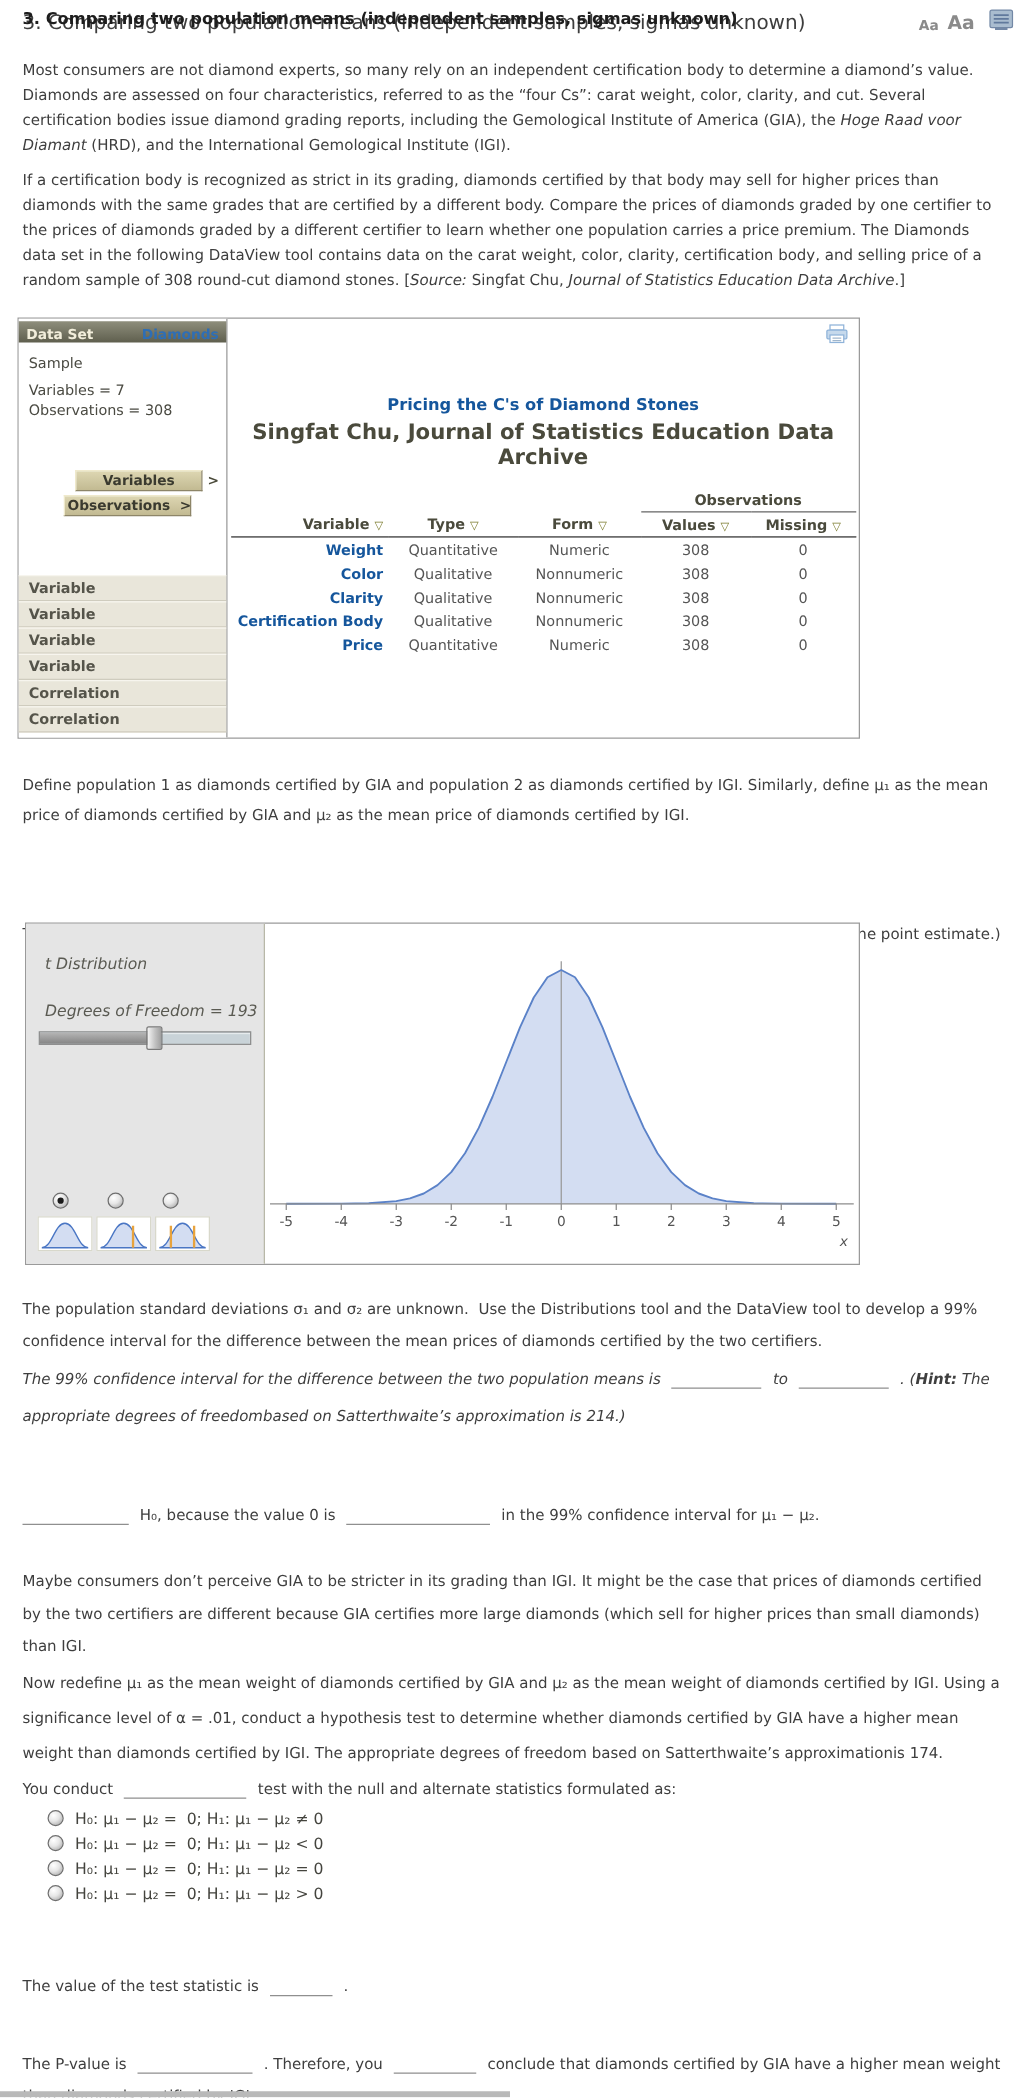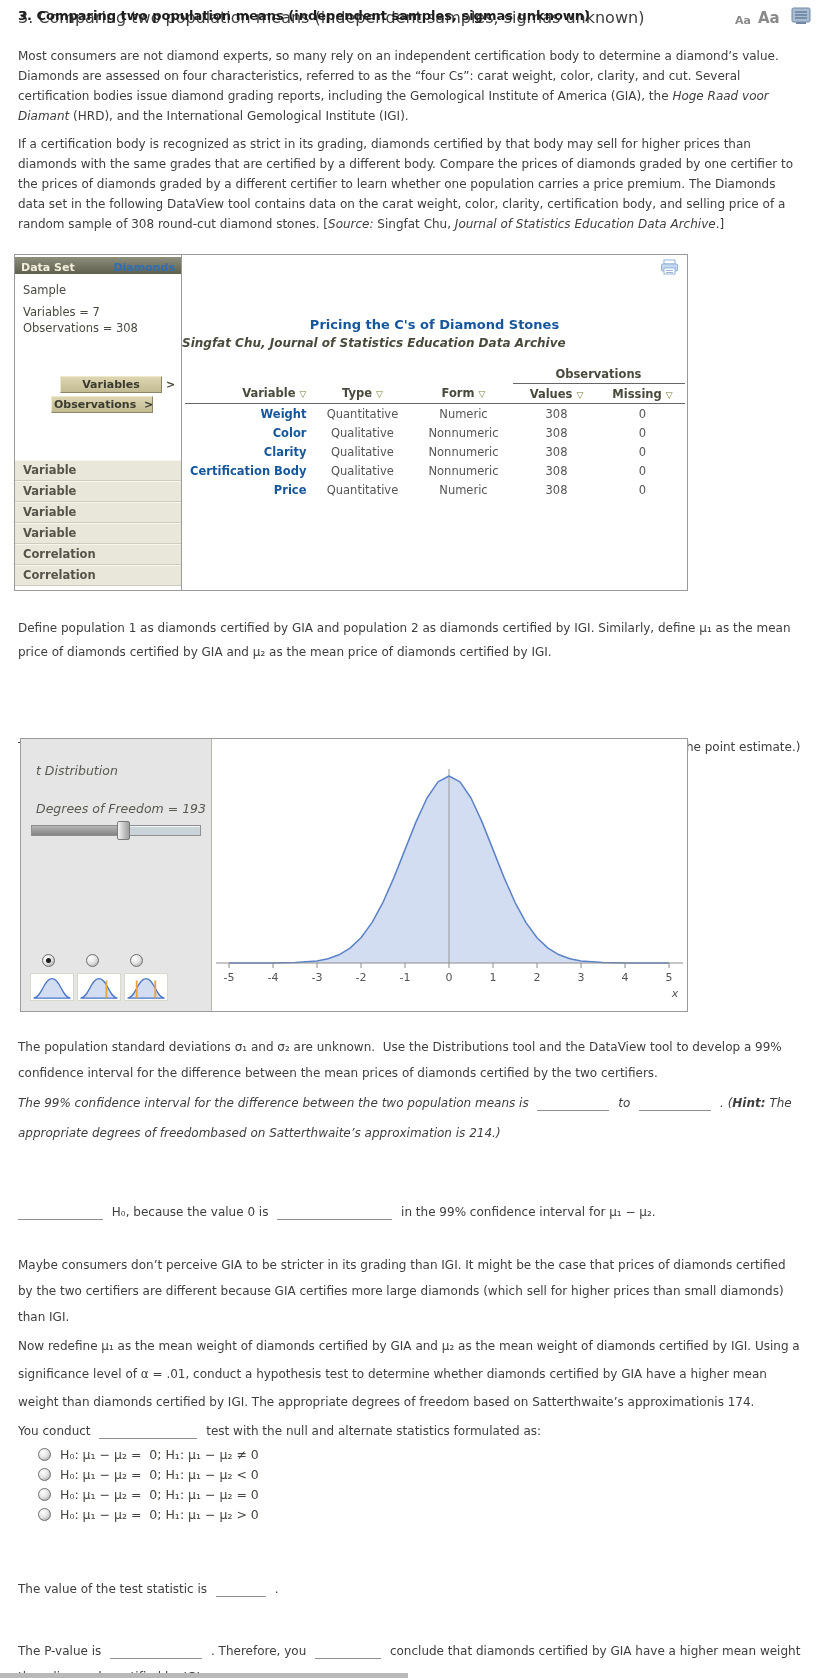--- a/index.html
+++ b/index.html
@@ -29,21 +29,21 @@
   .dv-btn{display:inline-block;width:96px;text-align:center;font-size:11px;font-weight:bold;color:#3a3a2f;
           background:linear-gradient(#ddd6b2,#c2ba92);border:1px solid;
           border-color:#efe9cc #8d8568 #8d8568 #efe9cc;padding:1px 2px;cursor:pointer;}
   .dv-chevron{font-size:11px;font-weight:bold;color:#4a4a3a;margin-left:4px;}
   .dv-rows{position:absolute;left:0;right:0;bottom:4px;}
   .dv-row{height:19px;line-height:19px;background:#e9e6da;border-top:1px solid #f7f5ee;
           border-bottom:1px solid #cfccbe;font-size:11.5px;font-weight:bold;color:#55544a;
           padding-left:8px;cursor:pointer;}
   .dv-right{position:absolute;left:167px;top:0;right:0;bottom:0;}
   .dv-title{margin-top:62px;text-align:center;font-size:13px;font-weight:bold;color:#15569c;}
-  .dv-subtitle{margin-top:4px;font-size:12px;font-weight:bold;color:#4a4a3c;font-style:italic;}
+  .dv-subtitle{margin-top:4px;text-align:center;font-size:17px;font-weight:bold;color:#4a4a3c;}
   table.dv-table{border-collapse:collapse;margin:14px auto 0 auto;}
   .dv-table th,.dv-table td{padding:2.5px 4px;font-size:11.5px;white-space:nowrap;}
   .dv-table .c-var{width:118px;text-align:right;}
   .dv-table .c-type{width:96px;text-align:center;}
   .dv-table .c-form{width:90px;text-align:center;}
   .dv-table .c-val{width:80px;text-align:center;}
   .dv-table .c-mis{width:76px;text-align:center;}
   .dv-table thead th{color:#4a4a3c;font-weight:bold;}
   .dv-table .hdr-row th{border-bottom:1px solid #666;}
   .dv-table .obs-group{border-bottom:1px solid #666;text-align:center;}

